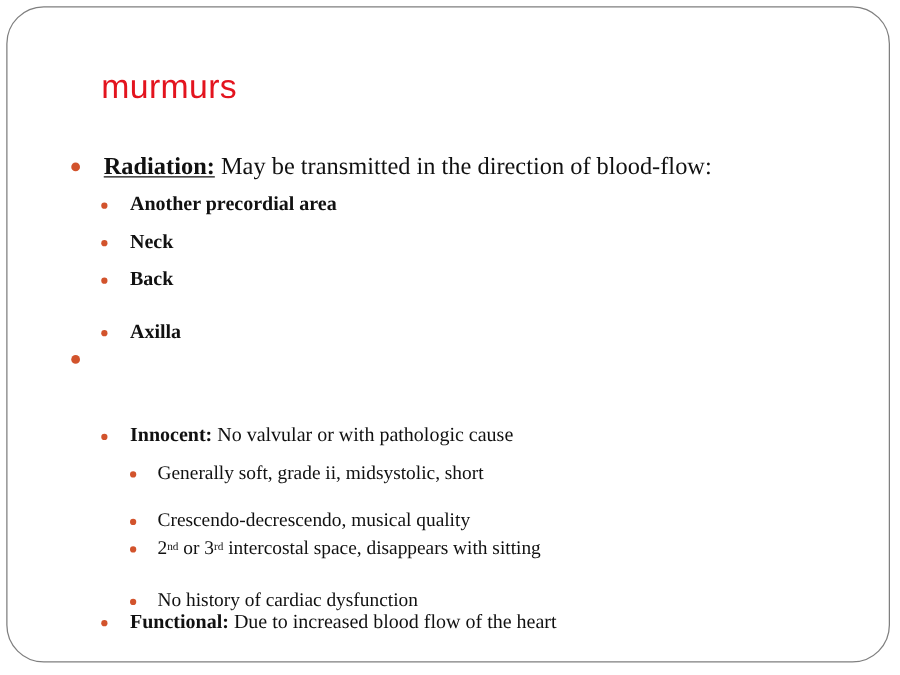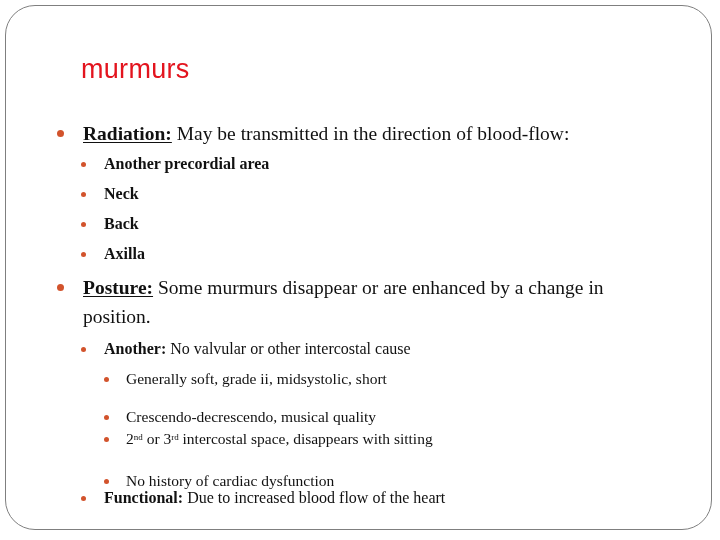--- a/index.html
+++ b/index.html
@@ -94,37 +94,33 @@
     <span class="label-b">Another precordial area</span>
   </div>
   <div class="item l2" style="left:104px; top:184px;">
     <span class="bullet" style="left:-23px; top:8px;"></span>
     <span class="label-b">Neck</span>
   </div>
   <div class="item l2" style="left:104px; top:214px;">
     <span class="bullet" style="left:-23px; top:8px;"></span>
     <span class="label-b">Back</span>
   </div>
-  <div class="item l2" style="left:104px; top:244px;font-family:Liberation Serif, serif;">
+  <div class="item l2" style="left:104px; top:256px;font-family:Liberation Serif, serif;">
     <span class="bullet" style="left:-23px; top:8px;"></span>
     <span class="label-b">Axilla</span>
   </div>
 
   <div class="item l1" style="left:83px; top:273px; width:610px;">
     <span class="bullet" style="left:-26px; top:11px;"></span>
-    <span style="display:block;">
-      <span class="label-u">Posture:</span><span> Some murmurs disappear or are enhanced by a change in</span><br>
-      <span>position.</span>
-    </span>
   </div>
 
   <div class="item l2" style="left:104px; top:339px;">
     <span class="bullet" style="left:-23px; top:8px;"></span>
     <span>
-      <span class="label-b">Another:</span><span> No valvular or other intercostal cause</span>
+      <span class="label-b">Innocent:</span><span> No valvular or with pathologic cause</span>
     </span>
   </div>
 
   <div class="item l3" style="left:126px; top:369px;">
     <span class="bullet" style="left:-22px; top:8px;"></span>
     <span>Generally soft, grade ii, midsystolic, short</span>
   </div>
   <div class="item l3" style="left:126px; top:395px;margin-top:12px;">
     <span class="bullet" style="left:-22px; top:8px;"></span>
     <span>Crescendo-decrescendo, musical quality</span>

